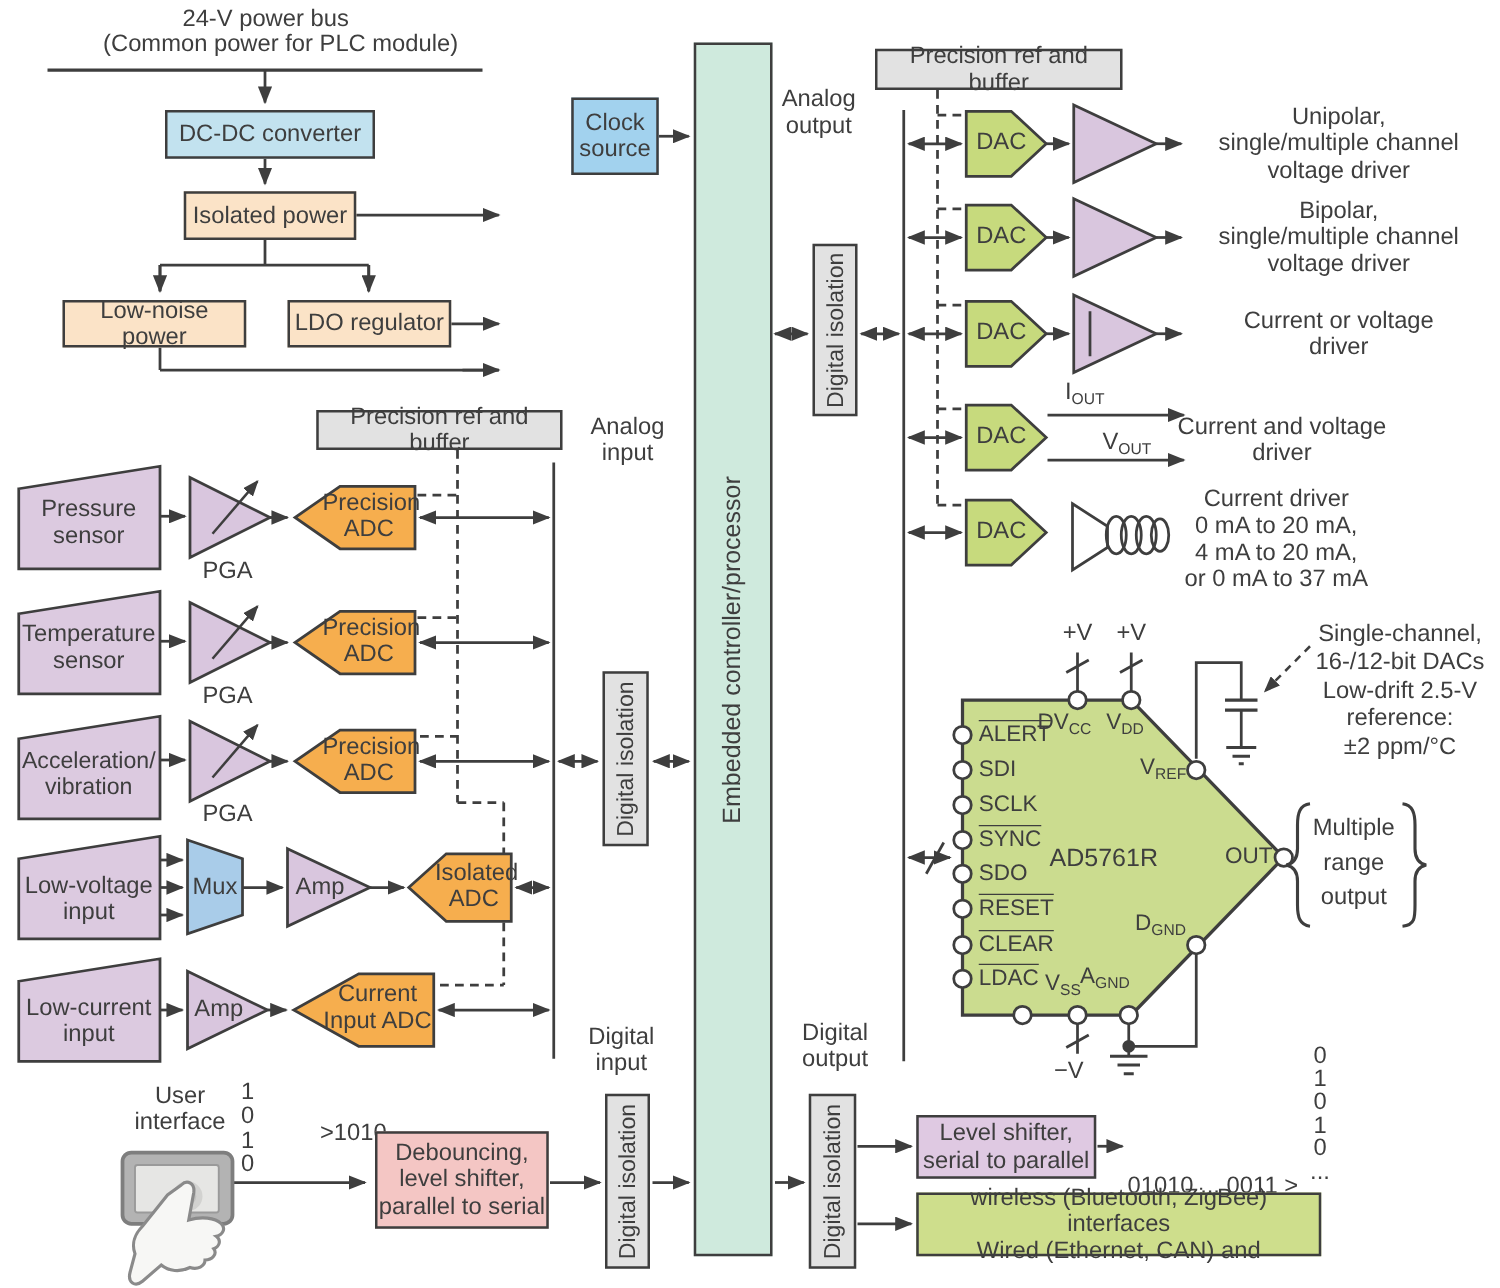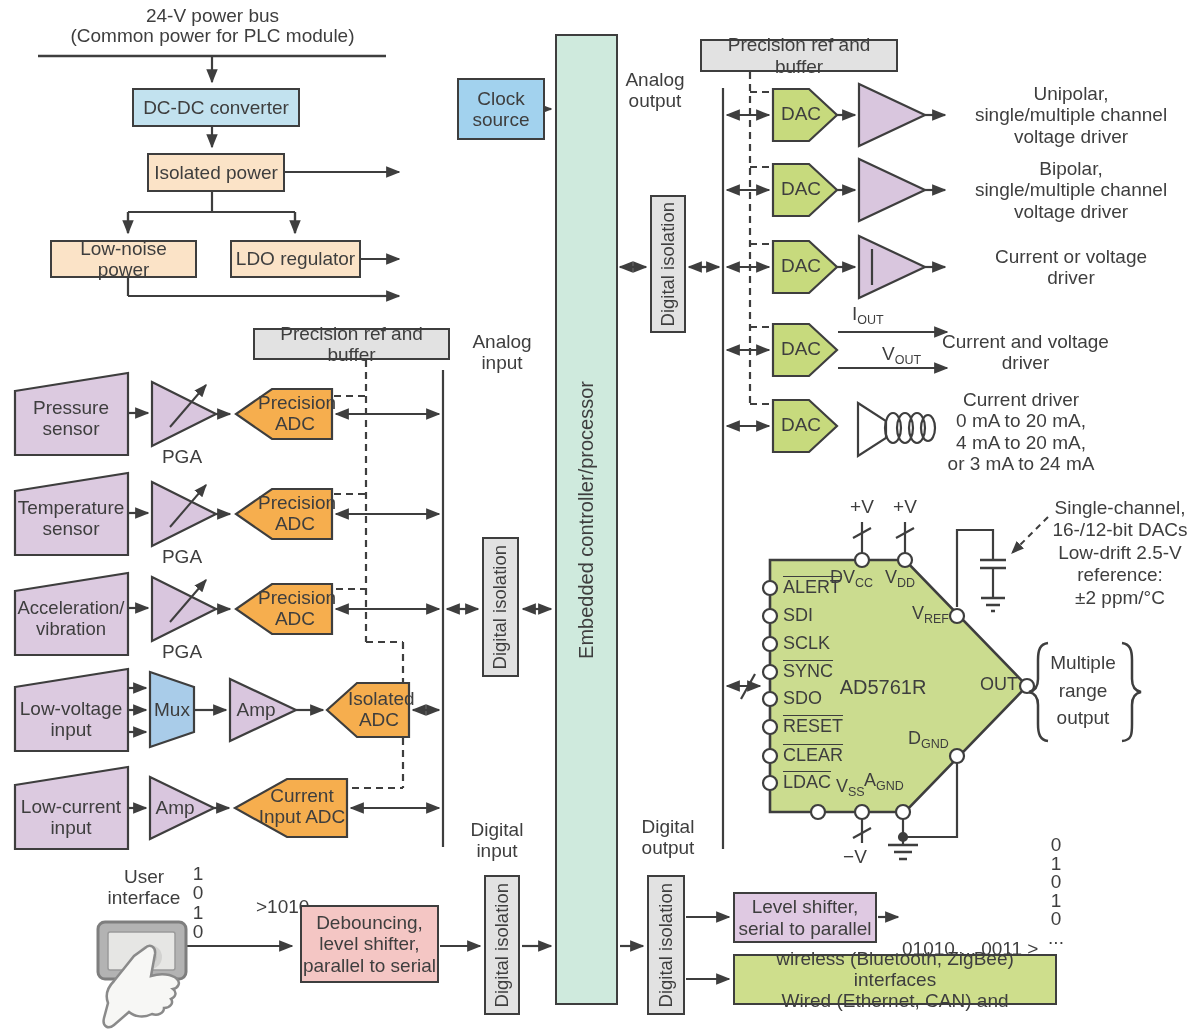--- a/index.html
+++ b/index.html
@@ -202,35 +202,35 @@
       <rect x="98" y="922" width="88" height="57" rx="7" fill="#b3b3b3" stroke="#7e7e7e" stroke-width="3"></rect>
       <rect x="108" y="932" width="67" height="38" rx="2" fill="#e6e6e4" stroke="#9a9a9a" stroke-width="1.5"></rect>
       <circle cx="150" cy="957" r="12" fill="#d2d2d0" stroke="none"></circle>
       <circle cx="150" cy="957" r="7" fill="#c2c2c0" stroke="none"></circle>
     </g>
     <path d="M145,948 c5,-5 11,-1 10,6 l-4,22 c10,-3 21,-2 26,3 c4,4 1,9 -4,10 c4,3 3,8 -2,10 c3,4 -1,9 -7,9 c0,5 -6,8 -12,6 c-8,4 -17,3 -23,-2 l-15,13 c-6,5 -12,1 -10,-7 l4,-15 c-3,-8 0,-16 6,-22 l20,-25 Z" fill="#f7f7f5" stroke="#8a8a8a" stroke-width="2.5"></path>
   </g>
 </svg>
 
 <div class="lbl" style="left:40px;top:5px;width:345px;">24-V power bus</div>
-<div class="lbl" style="left:40px;top:25px;width:345px;">(Common power for PLC module)</div>
+<div class="lbl" style="left:52px;top:25px;width:345px;">(Common power for PLC module)</div>
 <div class="box" style="left:132px;top:88px;width:168px;height:39px;background:#c2e2ef;">
   <span>DC-DC converter</span>
     </div>
 <div class="box" style="left:147px;top:153px;width:138px;height:39px;background:#fbe3c7;">
   <span>Isolated power</span>
     </div>
 <div class="box" style="left:230px;top:240px;width:131px;height:38px;background:#fbe3c7;">
   <span>LDO regulator</span>
     </div>
 <div class="box" style="left:50px;top:240px;width:147px;height:38px;background:#fbe3c7;">
   <span>Low-noise power</span>
     </div>
 
-<div class="box" style="left:457px;top:78px;width:88px;height:62px;background:#a2d2ee;">
+<div class="box" style="left:457px;top:78px;width:70px;height:62px;background:#a2d2ee;">
   <span>Clock source</span>
     </div>
 <div class="box" style="left:555px;top:34px;width:63px;height:971px;background:#cfeadd;">
   <span class="vtext" style="font-size:20px;">Embedded controller/processor</span>
     </div>
 
 <div class="lbl" style="left:620px;top:41px;width:70px;margin-top:28px;">Analog output</div>
 <div class="box" style="left:700px;top:39px;width:198px;height:33px;background:#e2e2e2;">
   <span>Precision ref and buffer</span>
     </div>
@@ -259,21 +259,21 @@
       <span>driver</span>
     </div>
 <div class="lbl lines" style="left:938px;top:331px;width:175px;">
   <span>Current and voltage</span>
       <span>driver</span>
     </div>
 <div class="lbl lines" style="left:938px;top:389px;width:166px;">
   <span>Current driver</span>
       <span>0 mA to 20 mA,</span>
       <span>4 mA to 20 mA,</span>
-      <span>or 3 mA to 24 mA</span>
+      <span>or 0 mA to 37 mA</span>
     </div>
 
 <div class="pin" style="left:852px;top:303px;font-size:19px;">
   <span>I</span><span class="sb">OUT</span></div>
 <div class="pin" style="left:846px;top:343px;font-size:19px;margin-left:36px;">
   <span>V</span><span class="sb">OUT</span></div>
 
 <div class="box" style="left:253px;top:328px;width:197px;height:32px;background:#e2e2e2;">
   <span>Precision ref and buffer</span>
     </div>

